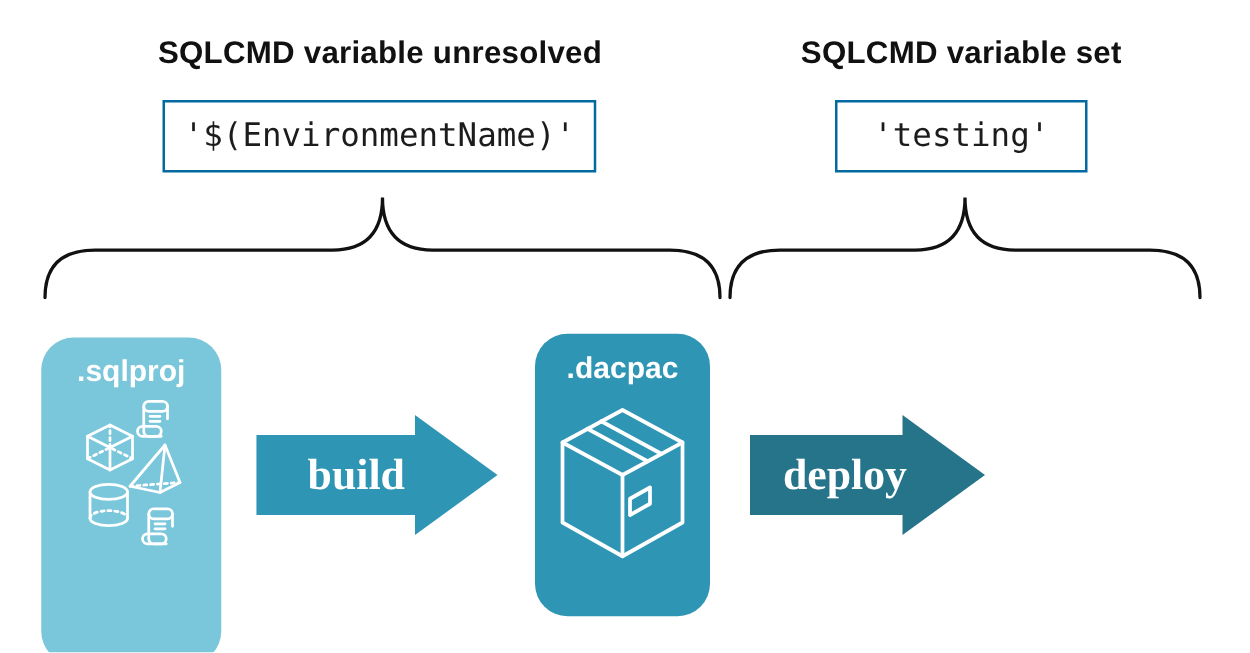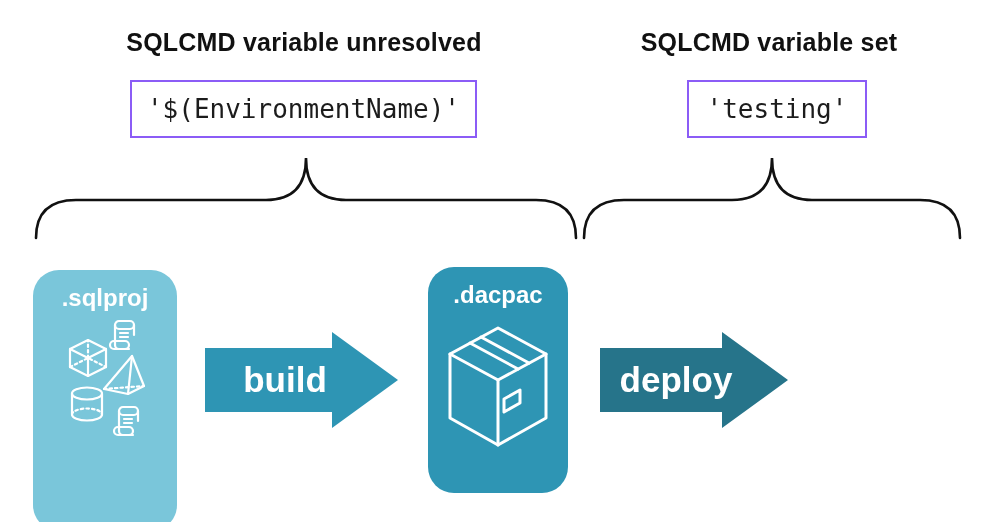--- a/index.html
+++ b/index.html
@@ -2,37 +2,37 @@
 <html><head>
 <meta charset="utf-8">
 <style>
   html,body{margin:0;padding:0;background:#ffffff;}
   #stage{position:relative;width:1000px;height:522px;background:#ffffff;overflow:hidden;
          font-family:"Liberation Sans",sans-serif;}
   .heading{position:absolute;top:28px;font-size:25px;font-weight:bold;color:#111111;
            text-align:center;letter-spacing:.2px;}
   #heading-unresolved{left:104px;width:400px;}
   #heading-set{left:619px;width:300px;}
-  .code-box{position:absolute;top:80px;height:58px;border:2px solid #8b5cf6;background:#ffffff;
+  .code-box{position:absolute;top:80px;height:58px;border:2px solid #0369a1;background:#ffffff;
             display:flex;align-items:center;justify-content:center;box-sizing:border-box;}
   #code-box-unresolved{left:130px;width:347px;}
-  #code-box-set{left:668px;width:180px;margin-left:19px;}
+  #code-box-set{left:668px;width:202px;}
   .code-text{font-family:"DejaVu Sans Mono",monospace;font-size:26px;color:#1c1c1c;white-space:pre;}
   #braces{position:absolute;left:0;top:140px;width:1000px;height:110px;}
   .node{position:absolute;border-radius:26px;}
   #node-sqlproj{left:33px;top:270px;width:144px;height:261px;background:#7AC6DA;}
   #node-dacpac{left:428px;top:267px;width:140px;height:226px;background:#2E95B4;}
   #node-database{left:817px;top:267px;width:141px;height:221px;background:#26748A;}
   .node-title{position:absolute;top:14px;left:0;width:100%;text-align:center;
               font-size:24px;font-weight:bold;color:#ffffff;}
   .node-icon{position:absolute;}
   #sqlproj-icons{left:29px;top:46px;width:112px;height:130px;}
   #dacpac-icon{left:18px;top:59px;width:104px;height:122px;}
   #database-icon{left:33px;top:63px;width:76px;height:98px;}
-  .arrow{position:absolute;top:330px;height:100px;}
+  .arrow{position:absolute;top:330px;height:100px;font-family:Liberation Serif, serif;}
   #arrow-build{left:205px;width:195px;}
   #arrow-deploy{left:598px;width:192px;}
   .arrow svg{position:absolute;left:0;top:0;}
   .arrow-label{position:absolute;top:0;height:100px;display:flex;align-items:center;
                justify-content:center;font-size:35px;font-weight:bold;color:#ffffff;}
   #arrow-build .arrow-label{left:15px;width:130px;}
   #arrow-deploy .arrow-label{left:8px;width:140px;}
   .wicon{stroke:#ffffff;fill:none;stroke-linecap:round;stroke-linejoin:round;}
 </style>
 </head>

